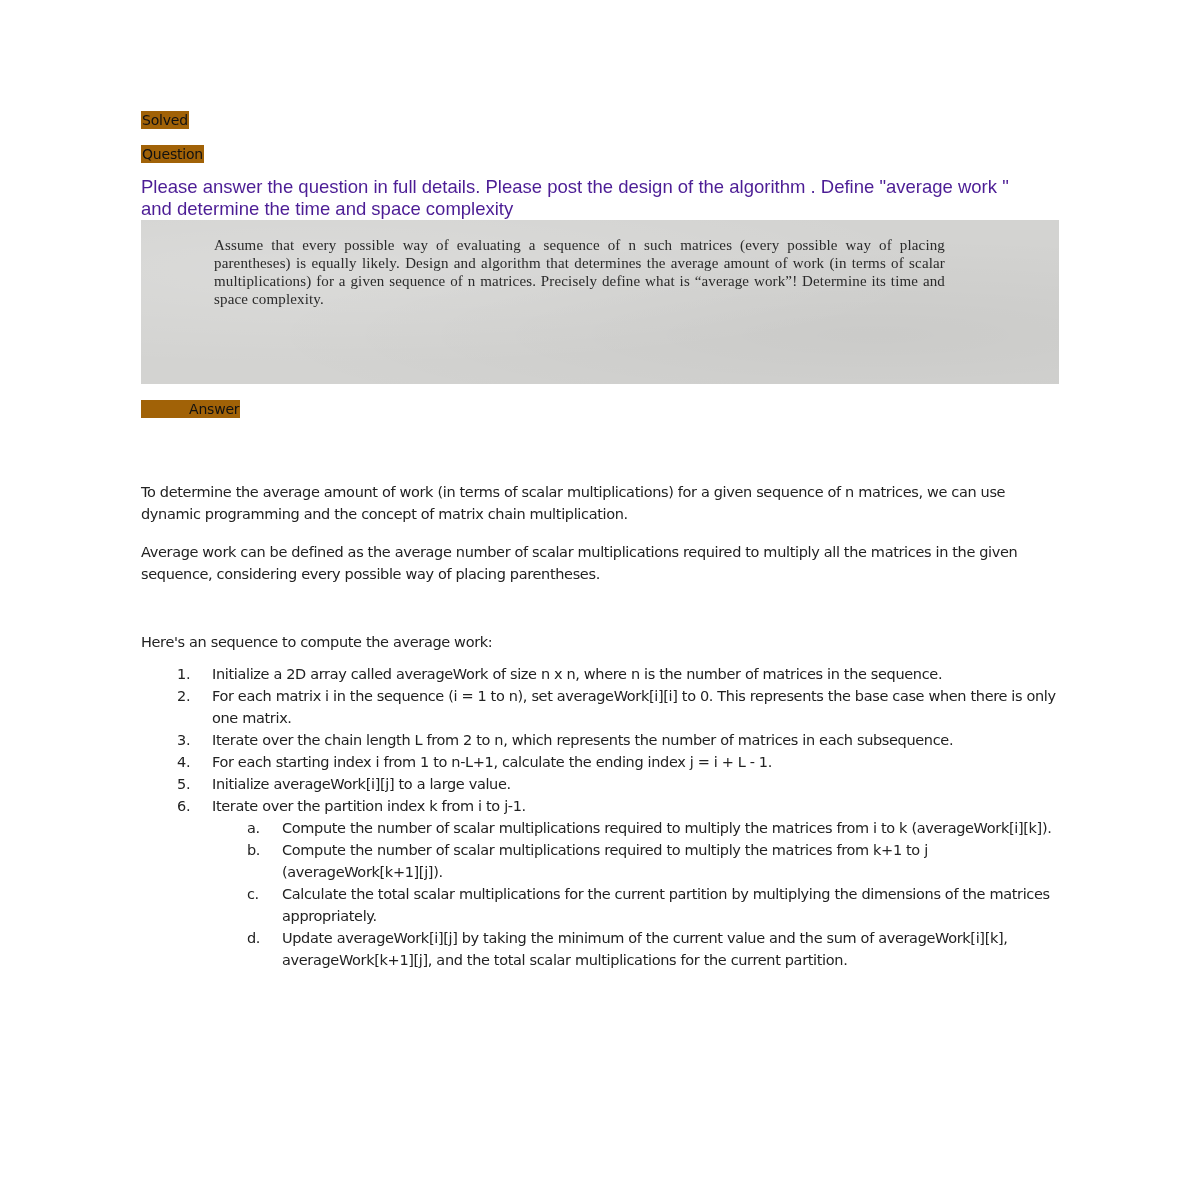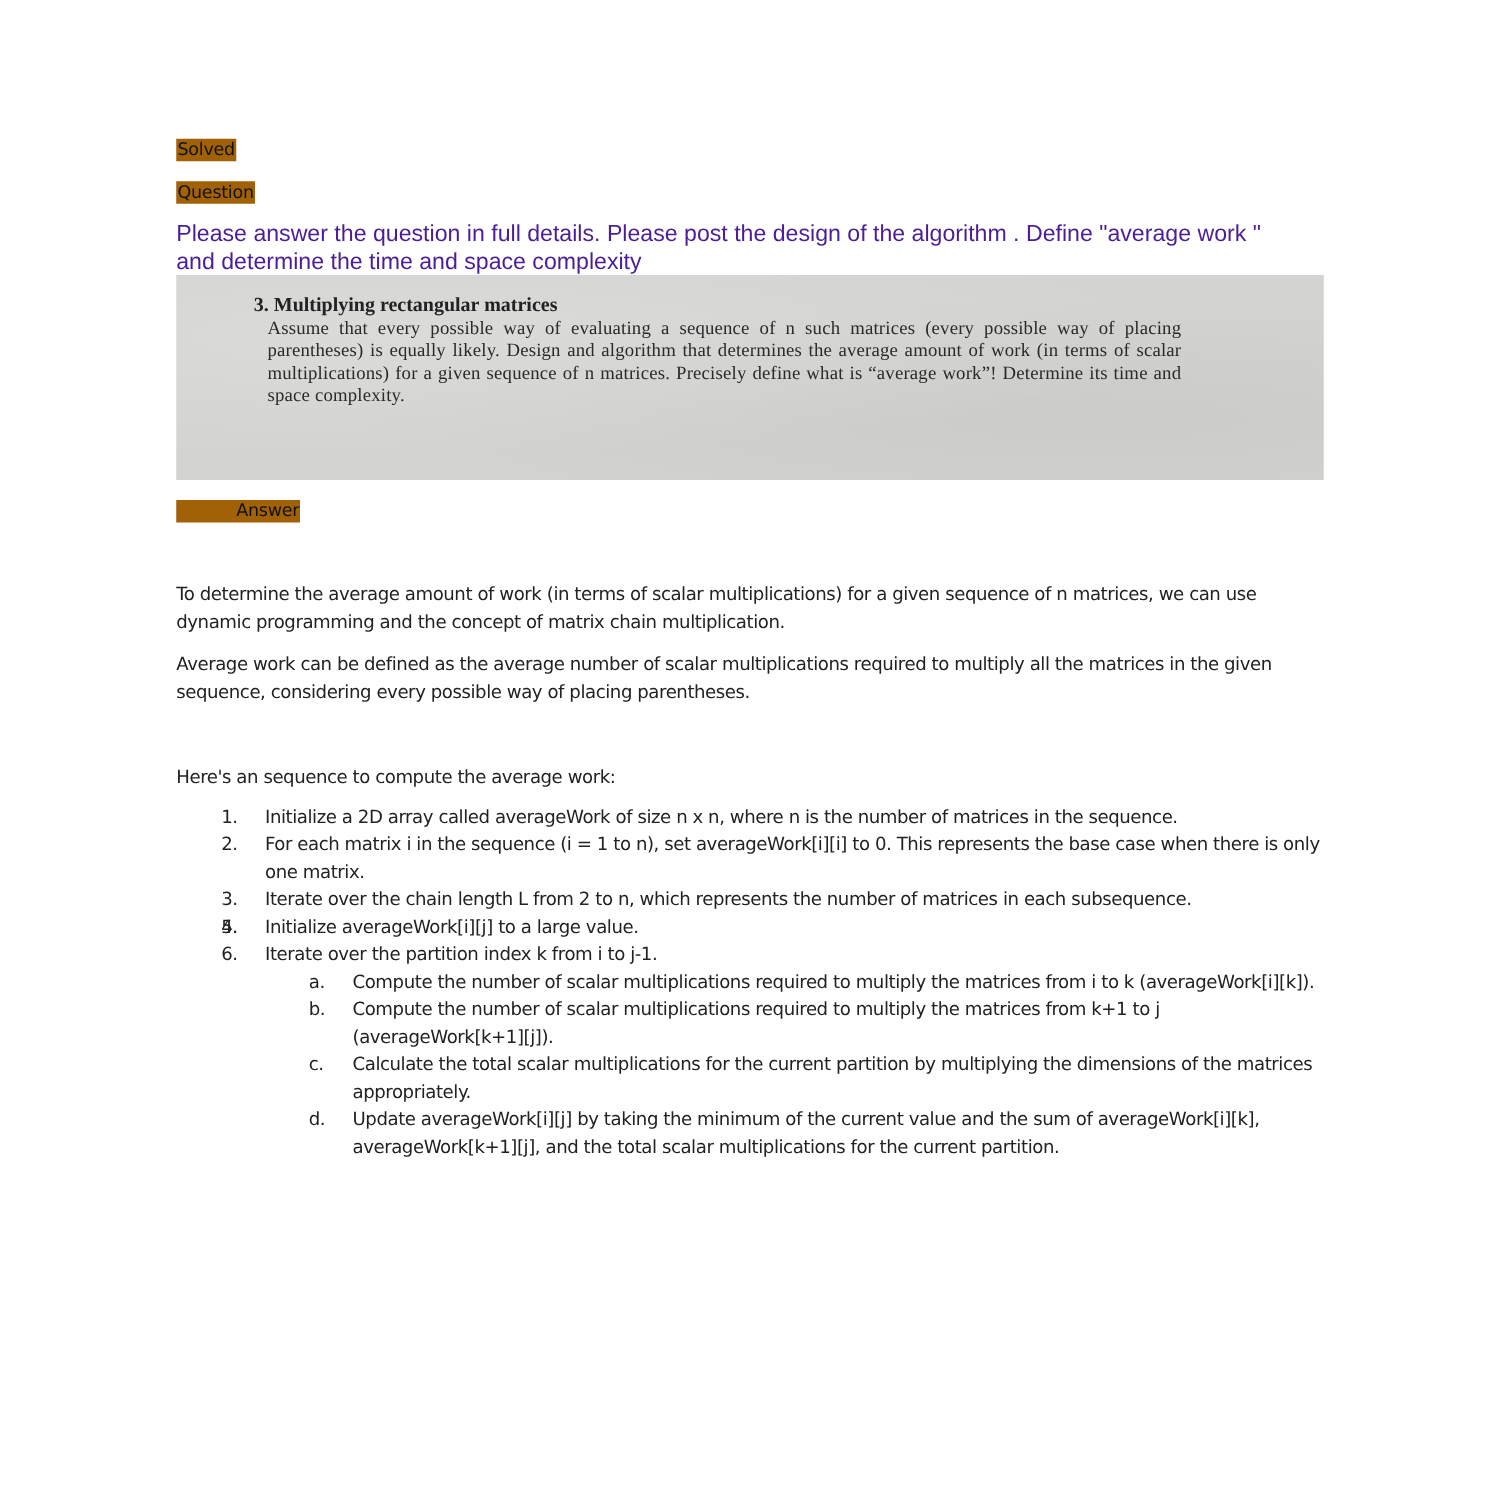--- a/index.html
+++ b/index.html
@@ -85,21 +85,21 @@
       left: 0;
       top: 465px;
       width: 920px;
       font-family: "DejaVu Sans", sans-serif;
       font-size: 14.5px;
       line-height: 22px;
       color: #222;
       letter-spacing: -0.35px;
     }
     .answer-body p {
-      margin: 0 0 12px 0;
+      margin: 16px 0 12px 0;
     }
     .answer-body p.intro {
       margin-top: 46px;
       margin-bottom: 10px;
     }
 
     ol.steps {
       list-style: none;
       margin: 0;
       padding: 0;
@@ -135,21 +135,20 @@
 
 <div class="page">
 
   <span id="lbl-solved" class="hl-label">Solved</span>
   <span id="lbl-question" class="hl-label">Question</span>
 
   <div class="question-text">Please answer the question in full details. Please post the design of the algorithm . Define "average work " and determine the time and space complexity</div>
 
   <div class="question-image">
     <div class="qi-inner">
-      <div class="qi-title">3. Multiplying rectangular matrices</div>
       <div class="qi-body">Assume that every possible way of evaluating a sequence of n such matrices (every possible way of placing parentheses) is equally likely. Design and algorithm that determines the average amount of work (in terms of scalar multiplications) for a given sequence of n matrices. Precisely define what is “average work”! Determine its time and space complexity.</div>
     </div>
   </div>
 
   <span id="lbl-answer" class="hl-label">Answer</span>
 
   <div class="answer-body">
     <p>To determine the average amount of work (in terms of scalar multiplications) for a given sequence of n matrices, we can use dynamic programming and the concept of matrix chain multiplication.</p>
     <p>Average work can be defined as the average number of scalar multiplications required to multiply all the matrices in the given sequence, considering every possible way of placing parentheses.</p>
     <p class="intro">Here's an sequence to compute the average work:</p>
@@ -162,20 +161,21 @@
       <li>
         <span class="num">2.</span>
         <span>For each matrix i in the sequence (i = 1 to n), set averageWork[i][i] to 0. This represents the base case when there is only one matrix.</span>
       </li>
       <li>
         <span class="num">3.</span>
         <span>Iterate over the chain length L from 2 to n, which represents the number of matrices in each subsequence.</span>
       </li>
       <li>
         <span class="num">4.</span>
+        <span>For each starting index i from 1 to n-L+1, calculate the ending index j = i + L - 1.</span>
       </li>
       <li>
         <span class="num">5.</span>
         <span>Initialize averageWork[i][j] to a large value.</span>
       </li>
       <li>
         <span class="num">6.</span>
         <span>Iterate over the partition index k from i to j-1.</span>
         <ol class="sub">
           <li>

